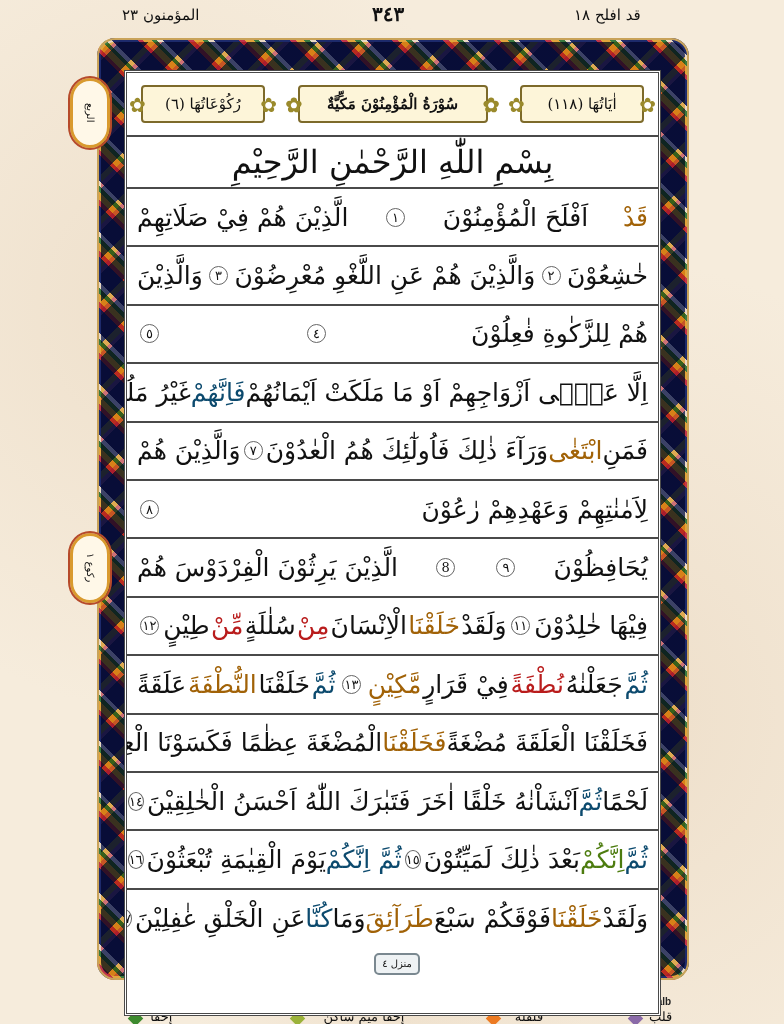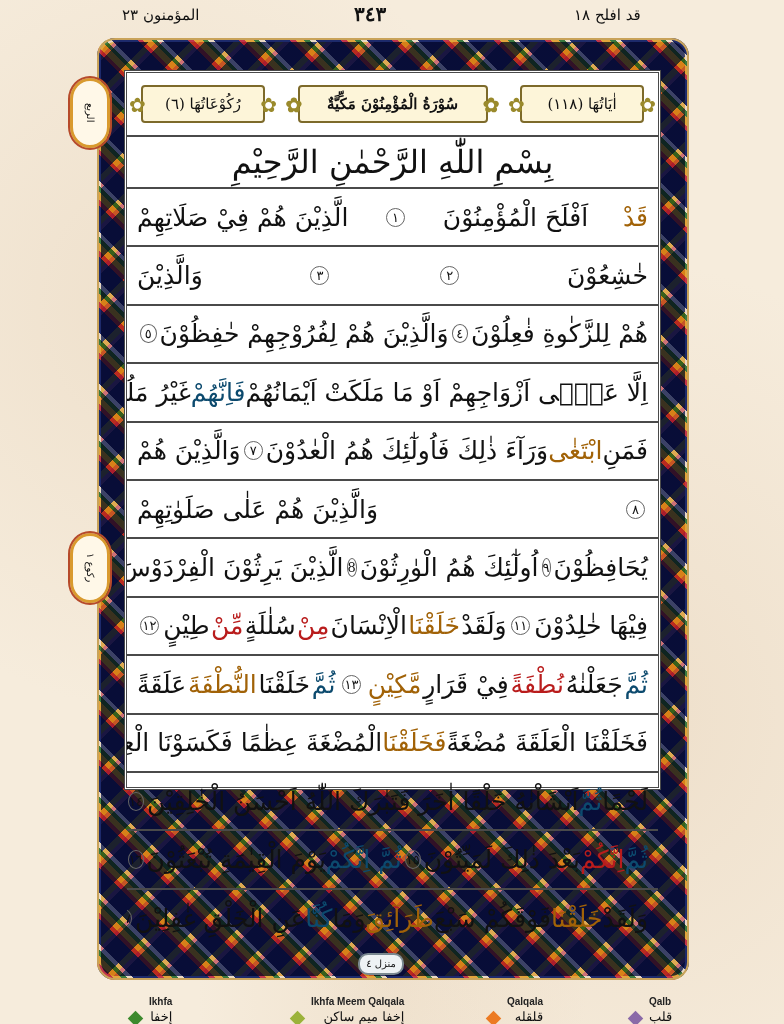--- a/index.html
+++ b/index.html
@@ -10,39 +10,39 @@
       radial-gradient(ellipse at 20% 30%, rgba(232,214,190,0.55) 0, rgba(246,236,220,0) 40%),
       radial-gradient(ellipse at 80% 70%, rgba(230,210,185,0.5) 0, rgba(246,236,220,0) 45%),
       radial-gradient(ellipse at 50% 95%, rgba(236,220,198,0.6) 0, rgba(246,236,220,0) 35%);
     font-family: "DejaVu Serif", serif;
     color:#111;
   }
   .header {
     position:absolute; top:2px; left:0; width:784px; height:28px;
   }
   .header .h-left { position:absolute; left:122px; top:4px; font-size:15px; direction:rtl; }
-  .header .h-center { position:absolute; left:354px; top:0px; font-size:20px; font-weight:bold; letter-spacing:1px; }
+  .header .h-center { position:absolute; left:372px; top:0px; font-size:20px; font-weight:bold; letter-spacing:1px; }
   .header .h-right { position:absolute; left:574px; top:4px; font-size:15px; direction:rtl; }
 
   
   .frame {
     position:absolute; left:97px; top:38px; width:592px; height:942px;
     border-radius:18px;
     background:
       repeating-linear-gradient(45deg, #1d2a6b 0 9px, #c2364a 9px 13px, #e2a43b 13px 19px, #3a7a3f 19px 23px, #e9d9c4 23px 27px, #1d2a6b 27px 36px);
     box-shadow: 0 0 0 2px #c9a35a inset;
   }
   .frame::after {
     content:""; position:absolute; inset:4px; border-radius:14px;
     background:
       repeating-linear-gradient(-45deg, rgba(31,45,110,0.85) 0 10px, rgba(214,92,120,0.75) 10px 14px, rgba(240,186,70,0.8) 14px 20px, rgba(31,45,110,0.85) 20px 30px);
     mix-blend-mode:multiply;
   }
   .panel {
-    position:absolute; left:124px; top:70px; width:537px; height:720px;
+    position:absolute; left:124px; top:70px; width:537px; height:946px;
     background:#fff; border:3px double #4a4a4a; box-sizing:border-box; z-index:2;text-decoration:underline;
   }
   .title-bar {
     position:absolute; left:0; top:0; width:100%; height:64px;
     border-bottom:2px solid #4a4a4a; box-sizing:border-box;
     display:flex; align-items:center; justify-content:space-between; padding:0 14px;
     background:#fff;
   }
   .cartouche {
     height:38px; background:#fdf5d9; border:2px solid #7d6a2a; border-radius:4px;
@@ -69,35 +69,35 @@
     direction:rtl; padding:0 10px; font-size:25px; white-space:nowrap; overflow:hidden;
   }
   .line:last-child { border-bottom:none; }
   .ayah-mark {
     display:inline-block; font-size:13px; border:1.5px solid #666; border-radius:50%;
     width:17px; height:17px; line-height:17px; text-align:center; margin:0 3px; vertical-align:middle;
   }
   .hl-orange { color:#a16207; }
   .hl-green { color:#b91c1c; }
   .hl-blue { color:#0c4a6e; }
-  .hl-lime { color:#b91c1c;text-align:right; }
+  .hl-lime { color:#4d7c0f;text-align:right; }
 
   
   .medallion {
     position:absolute; left:70px; width:34px; height:64px; z-index:3;
     background:#fff8e8; border:3px solid #d99a2e; outline:2px solid #b64a2a;
     border-radius:50% / 30%; display:flex; align-items:center; justify-content:center;
     font-size:10px; writing-mode:vertical-rl; direction:rtl;
   }
   .med-top { top:78px; }
   .med-mid { top:533px; }
 
   .manzil {
-    position:absolute; left:358px; top:953px; width:42px; height:18px; z-index:3;
-    background:#eef2f4; border:2px solid #7a8890; border-radius:10px;
+    position:absolute; left:374px; top:953px; width:42px; height:18px; z-index:3;
+    background:#eef2f4; border:2px solid #7a8890; border-radius:5px;
     font-size:10px; text-align:center; line-height:18px; direction:rtl;
   }
 
   
   .legend { position:absolute; left:0; top:982px; width:784px; height:42px; }
   .leg-item { position:absolute; top:14px; display:flex; align-items:flex-end; }
   .diamond {
     width:11px; height:11px; transform:rotate(45deg); margin:3px 8px 0 0;
   }
   .leg-text { display:flex; flex-direction:column; }
@@ -138,49 +138,48 @@
   <div class="lines" id="lines">
       <div class="line">
         <span class="hl-orange">قَدْ</span>
         <span> اَفْلَحَ الْمُؤْمِنُوْنَ </span>
         <span class="ayah-mark">١</span>
         <span> الَّذِيْنَ هُمْ فِيْ صَلَاتِهِمْ</span>
       </div>
       <div class="line">
         <span>خٰشِعُوْنَ </span>
         <span class="ayah-mark">٢</span>
+        <span> وَالَّذِيْنَ هُمْ عَنِ اللَّغْوِ مُعْرِضُوْنَ </span>
         <span class="ayah-mark">٣</span>
         <span> وَالَّذِيْنَ</span>
       </div>
       <div class="line">
         <span>هُمْ لِلزَّكٰوةِ فٰعِلُوْنَ </span>
         <span class="ayah-mark">٤</span>
-        <span> وَالَّذِيْنَ هُمْ لِفُرُوْجِهِمْ حٰفِظُوْنَ </span>
         <span class="ayah-mark">٥</span>
       </div>
       <div class="line">
         <span>اِلَّا عَلٰۤى اَزْوَاجِهِمْ اَوْ مَا مَلَكَتْ اَيْمَانُهُمْ </span>
         <span class="hl-blue">فَاِنَّهُمْ</span>
         <span> غَيْرُ مَلُوْمِيْنَ </span>
       </div>
       <div class="line">
         <span>فَمَنِ </span>
         <span class="hl-orange">ابْتَغٰى</span>
         <span> وَرَآءَ ذٰلِكَ فَاُولٰٓئِكَ هُمُ الْعٰدُوْنَ </span>
         <span class="ayah-mark">٧</span>
         <span> وَالَّذِيْنَ هُمْ</span>
       </div>
       <div class="line">
+        <span>لِاَمٰنٰتِهِمْ وَعَهْدِهِمْ رٰعُوْنَ </span>
         <span class="ayah-mark">٨</span>
-        <span> وَالَّذِيْنَ هُمْ عَلٰى صَلَوٰتِهِمْ</span>
       </div>
       <div class="line">
         <span>يُحَافِظُوْنَ </span>
         <span class="ayah-mark">٩</span>
-        <span> اُولٰٓئِكَ هُمُ الْوٰرِثُوْنَ </span>
         <span class="ayah-mark">8</span>
         <span> الَّذِيْنَ يَرِثُوْنَ الْفِرْدَوْسَ هُمْ</span>
       </div>
       <div class="line">
         <span>فِيْهَا خٰلِدُوْنَ </span>
         <span class="ayah-mark">١١</span>
         <span> وَلَقَدْ </span>
         <span class="hl-orange">خَلَقْنَا</span>
         <span> الْاِنْسَانَ </span>
         <span class="hl-green">مِنْ</span>

